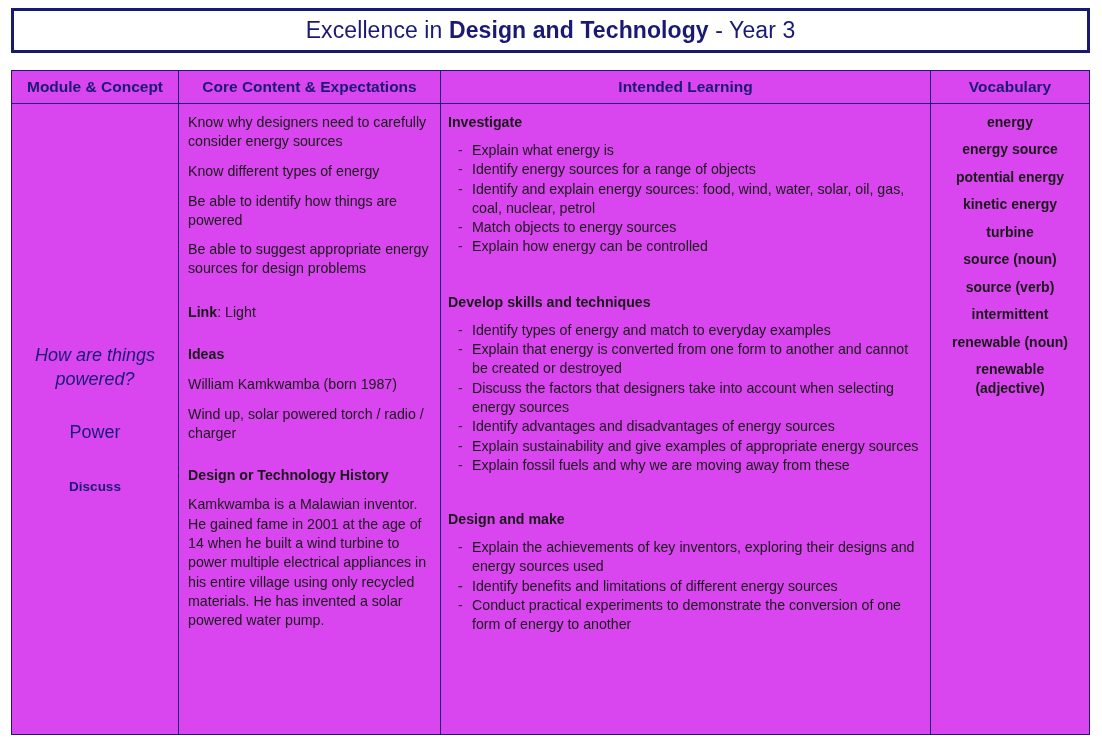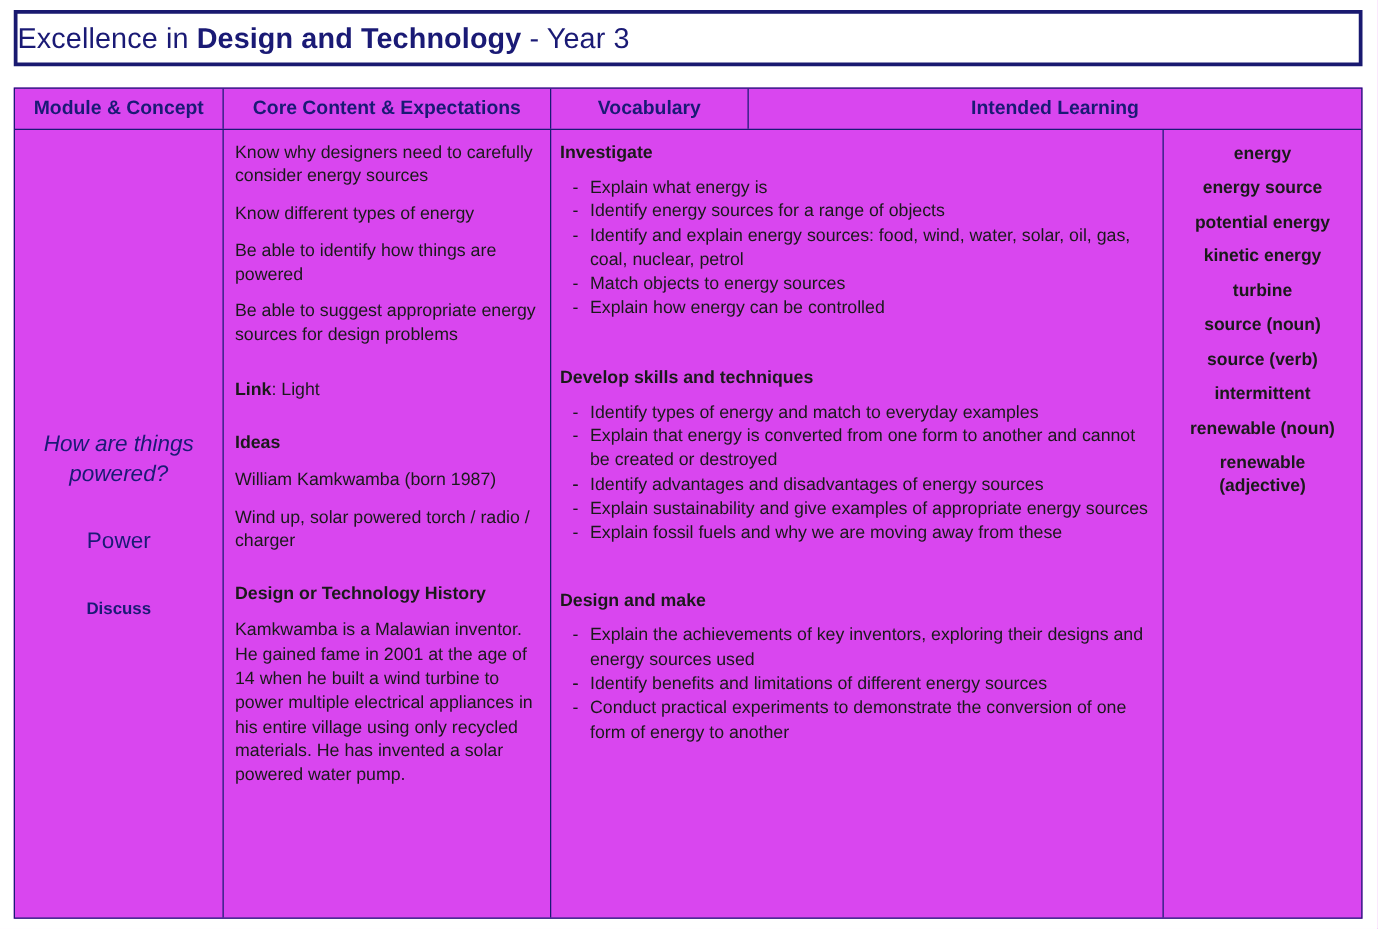--- a/index.html
+++ b/index.html
@@ -27,21 +27,21 @@
   .title-box {
     position: absolute;
     left: 11px;
     top: 8px;
     width: 1079px;
     height: 45px;
     border: 3px solid #191970;
     background: #ffffff;
     display: flex;
     align-items: center;
-    justify-content: flex-start;
+    justify-content: center;
   }
   .title-text {
     font-size: 23px;
     color: #1a1a75;
     letter-spacing: 0.1px;
     white-space: nowrap;
   }
   .title-text .strong { font-weight: bold; }
 
   
@@ -193,22 +193,22 @@
     <div class="title-text">
       <span>Excellence in </span><span class="strong">Design and Technology</span><span> - Year 3</span>
     </div>
   </div>
 
   <div class="grid">
 
     <div class="head-row">
       <div class="head-cell c1">Module &amp; Concept</div>
       <div class="head-cell c2">Core Content &amp; Expectations</div>
+      <div class="head-cell c3">Intended Learning</div>
       <div class="head-cell c4">Vocabulary</div>
-      <div class="head-cell c3">Intended Learning</div>
     </div>
 
     <div class="body-row">
 
       <div class="body-cell c1 col-module">
         <div class="mod-question">How are things powered?</div>
         <div class="mod-concept">Power</div>
         <div class="mod-strand">Discuss</div>
       </div>
 
@@ -241,21 +241,21 @@
           </ul>
         </div>
 
         <div class="learn-spacer-1"></div>
 
         <div class="learn-block">
           <p class="learn-title">Develop skills and techniques</p>
           <ul class="learn-list">
             <li><span class="dash">-</span><span>Identify types of energy and match to everyday examples</span></li>
             <li><span class="dash">-</span><span>Explain that energy is converted from one form to another and cannot be created or destroyed</span></li>
-            <li><span class="dash">-</span></li>
+            <li><span class="dash">-</span><span>Discuss the factors that designers take into account when selecting energy sources</span></li>
             <li><span class="dash">-</span><span>Identify advantages and disadvantages of energy sources</span></li>
             <li><span class="dash">-</span><span>Explain sustainability and give examples of appropriate energy sources</span></li>
             <li><span class="dash">-</span><span>Explain fossil fuels and why we are moving away from these</span></li>
           </ul>
         </div>
 
         <div class="learn-spacer-2"></div>
 
         <div class="learn-block">
           <p class="learn-title">Design and make</p>

